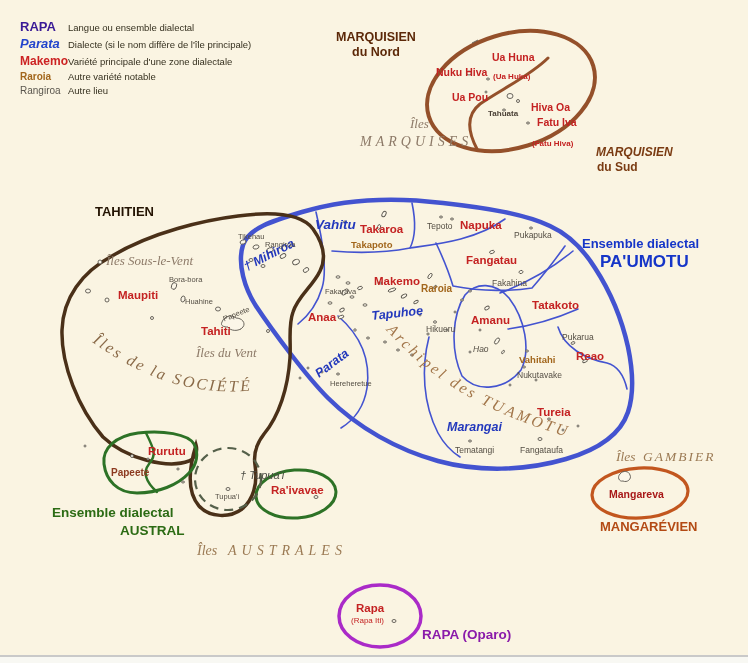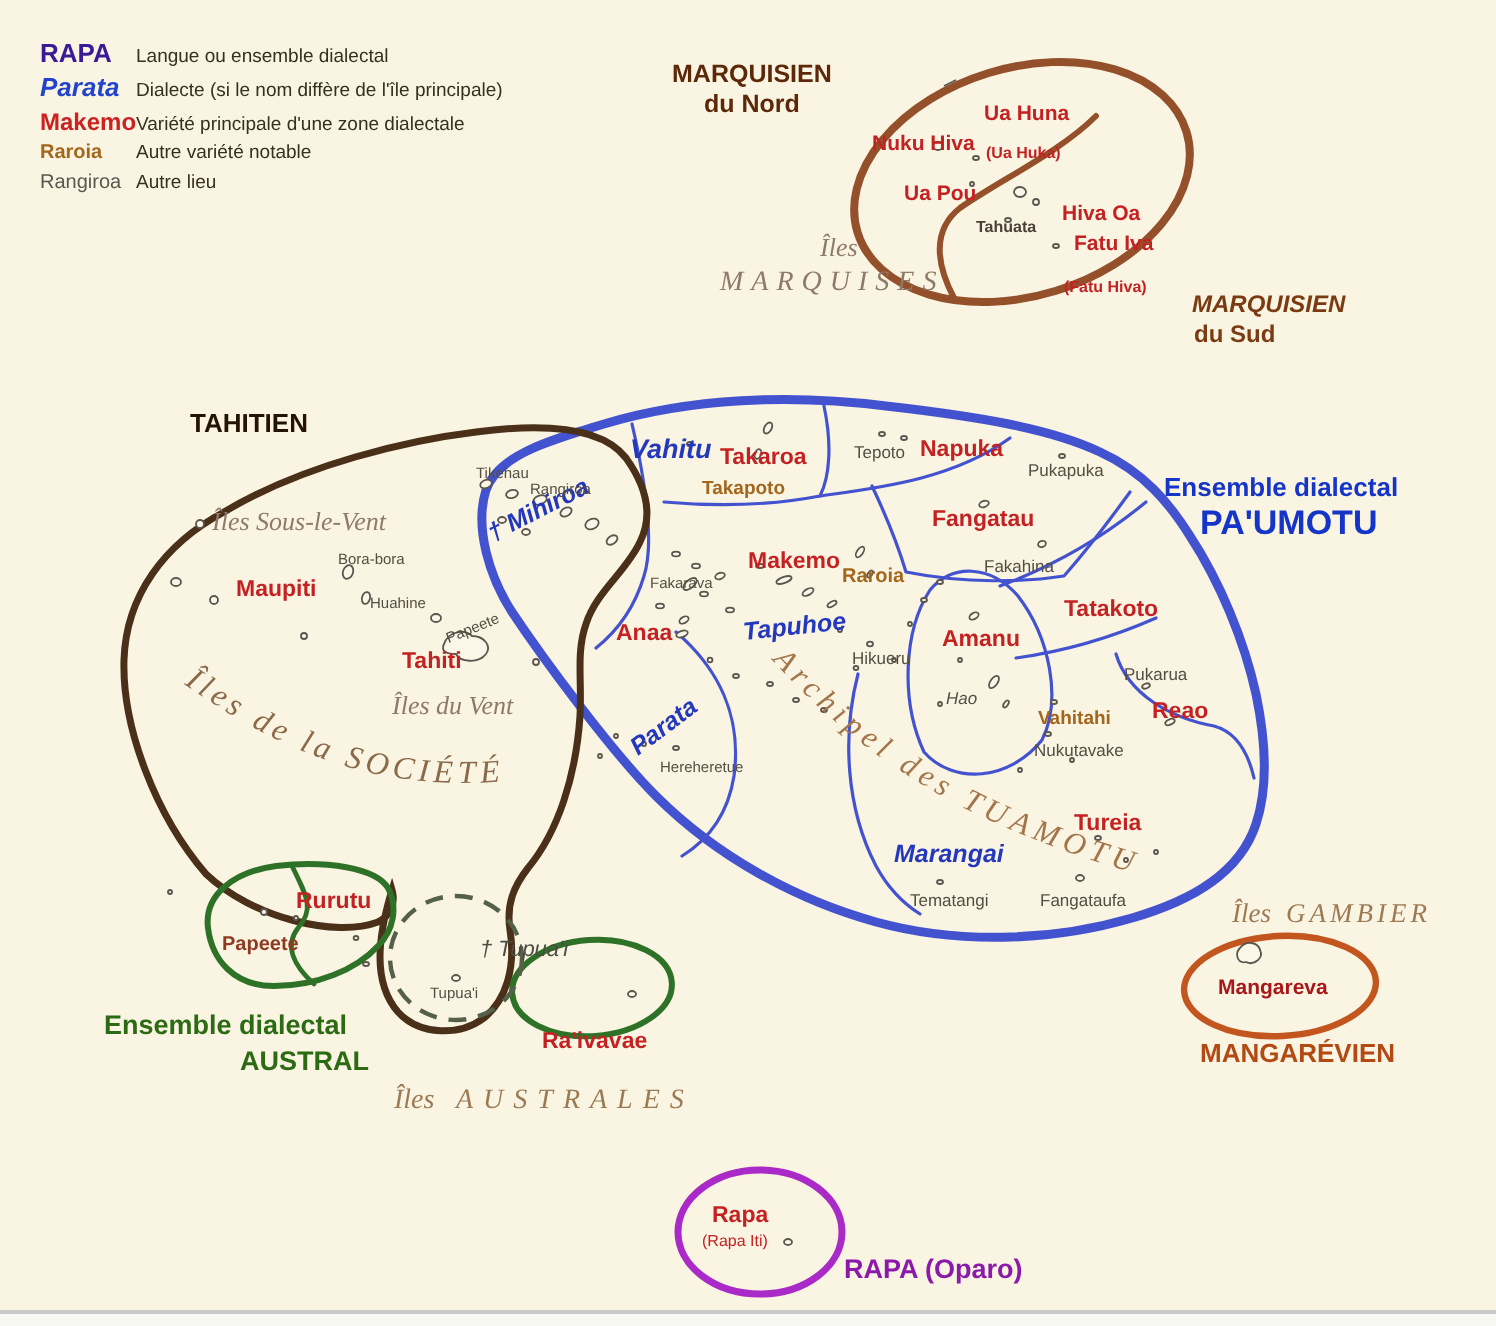--- a/index.html
+++ b/index.html
@@ -287,21 +287,21 @@
   <div class="lbl dialect" style="left:447px;top:421px;">Marangai</div>
   <div class="lbl place" style="left:455px;top:446px;">Tematangi</div>
   <div class="lbl place" style="left:520px;top:446px;">Fangataufa</div>
   <div class="lbl place xs" style="left:330px;top:380px;">Hereheretue</div>
   <div class="lbl dialect" style="left:313px;top:370px;transform:rotate(-37deg);">Parata</div>
 
   <div class="lbl lang lg" style="left:148px;top:446px;">Rurutu</div>
   <div class="lbl maroon" style="left:111px;top:468px;">Papeete</div>
   <div class="lbl dark-ital" style="left:204px;top:470px;margin-left:36px;">† Tupua'i</div>
   <div class="lbl place xs" style="left:215px;top:493px;">Tupua'i</div>
-  <div class="lbl lang lg" style="left:271px;top:485px;margin-top:31px;">Ra'ivavae</div>
+  <div class="lbl lang lg" style="left:271px;top:485px;">Ra'ivavae</div>
   <div class="lbl ens-green" style="left:52px;top:506px;">Ensemble dialectal</div>
   <div class="lbl ens-green" style="left:120px;top:524px;">AUSTRAL</div>
   <div class="lbl geo brown" style="left:197px;top:544px;font-size:14px;">Îles</div>
   <div class="lbl geo brown" style="left:228px;top:544px;font-size:14px;letter-spacing:5px;">AUSTRALES</div>
 
   <div class="lbl geo brown" style="left:616px;top:450px;font-size:13.5px;">Îles</div>
   <div class="lbl geo brown" style="left:643px;top:450px;font-size:13.5px;letter-spacing:2px;">GAMBIER</div>
   <div class="lbl darkred" style="left:609px;top:489px;">Mangareva</div>
   <div class="lbl rust" style="left:600px;top:520px;">MANGARÉVIEN</div>
 

